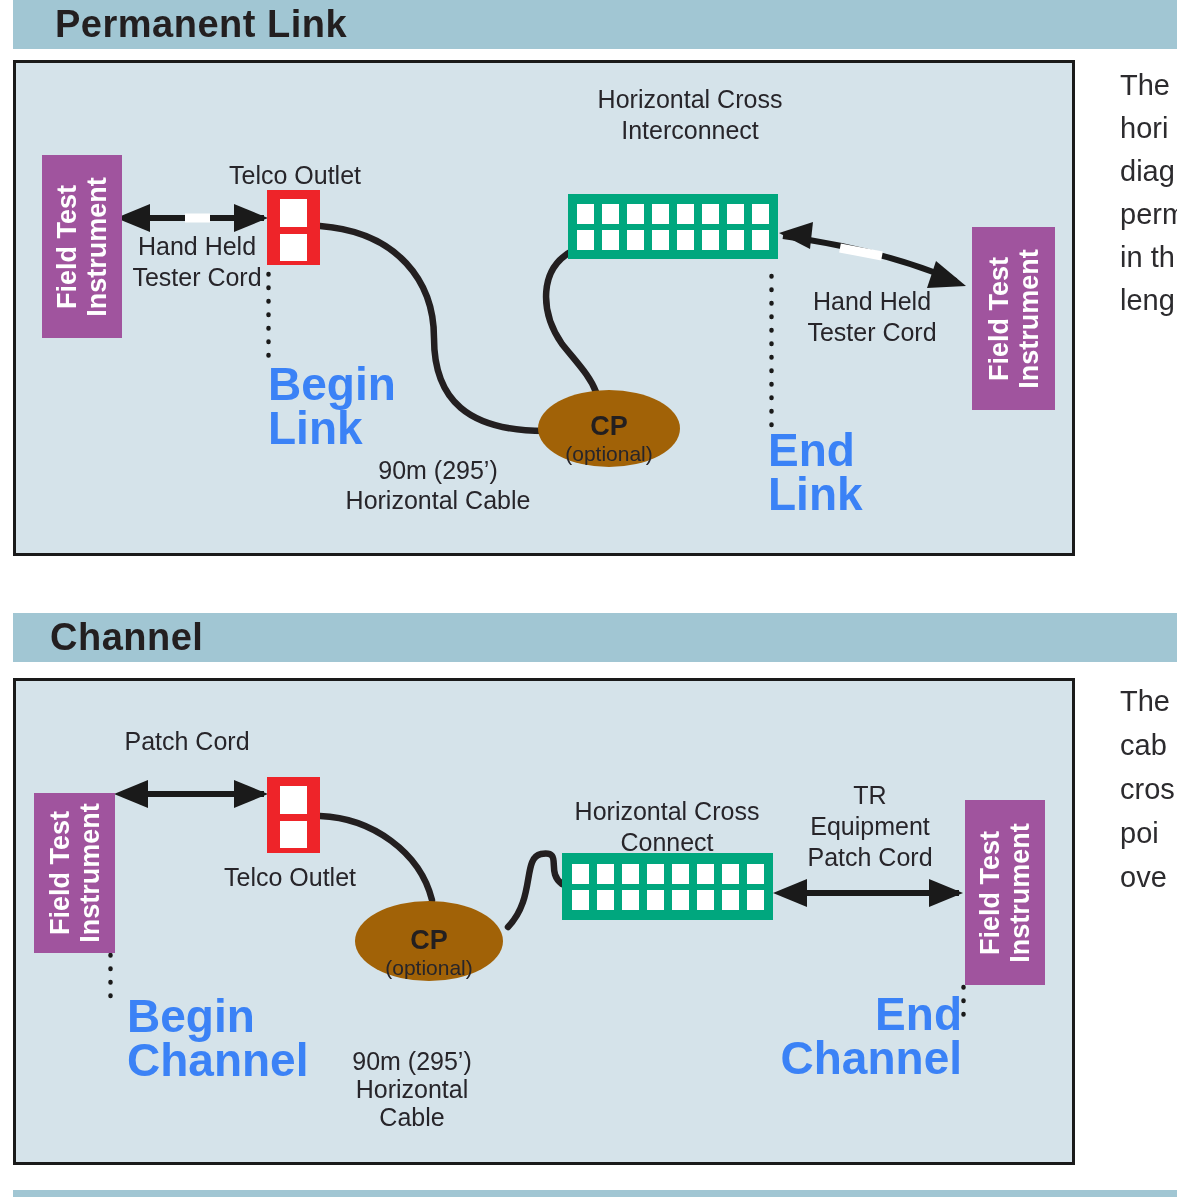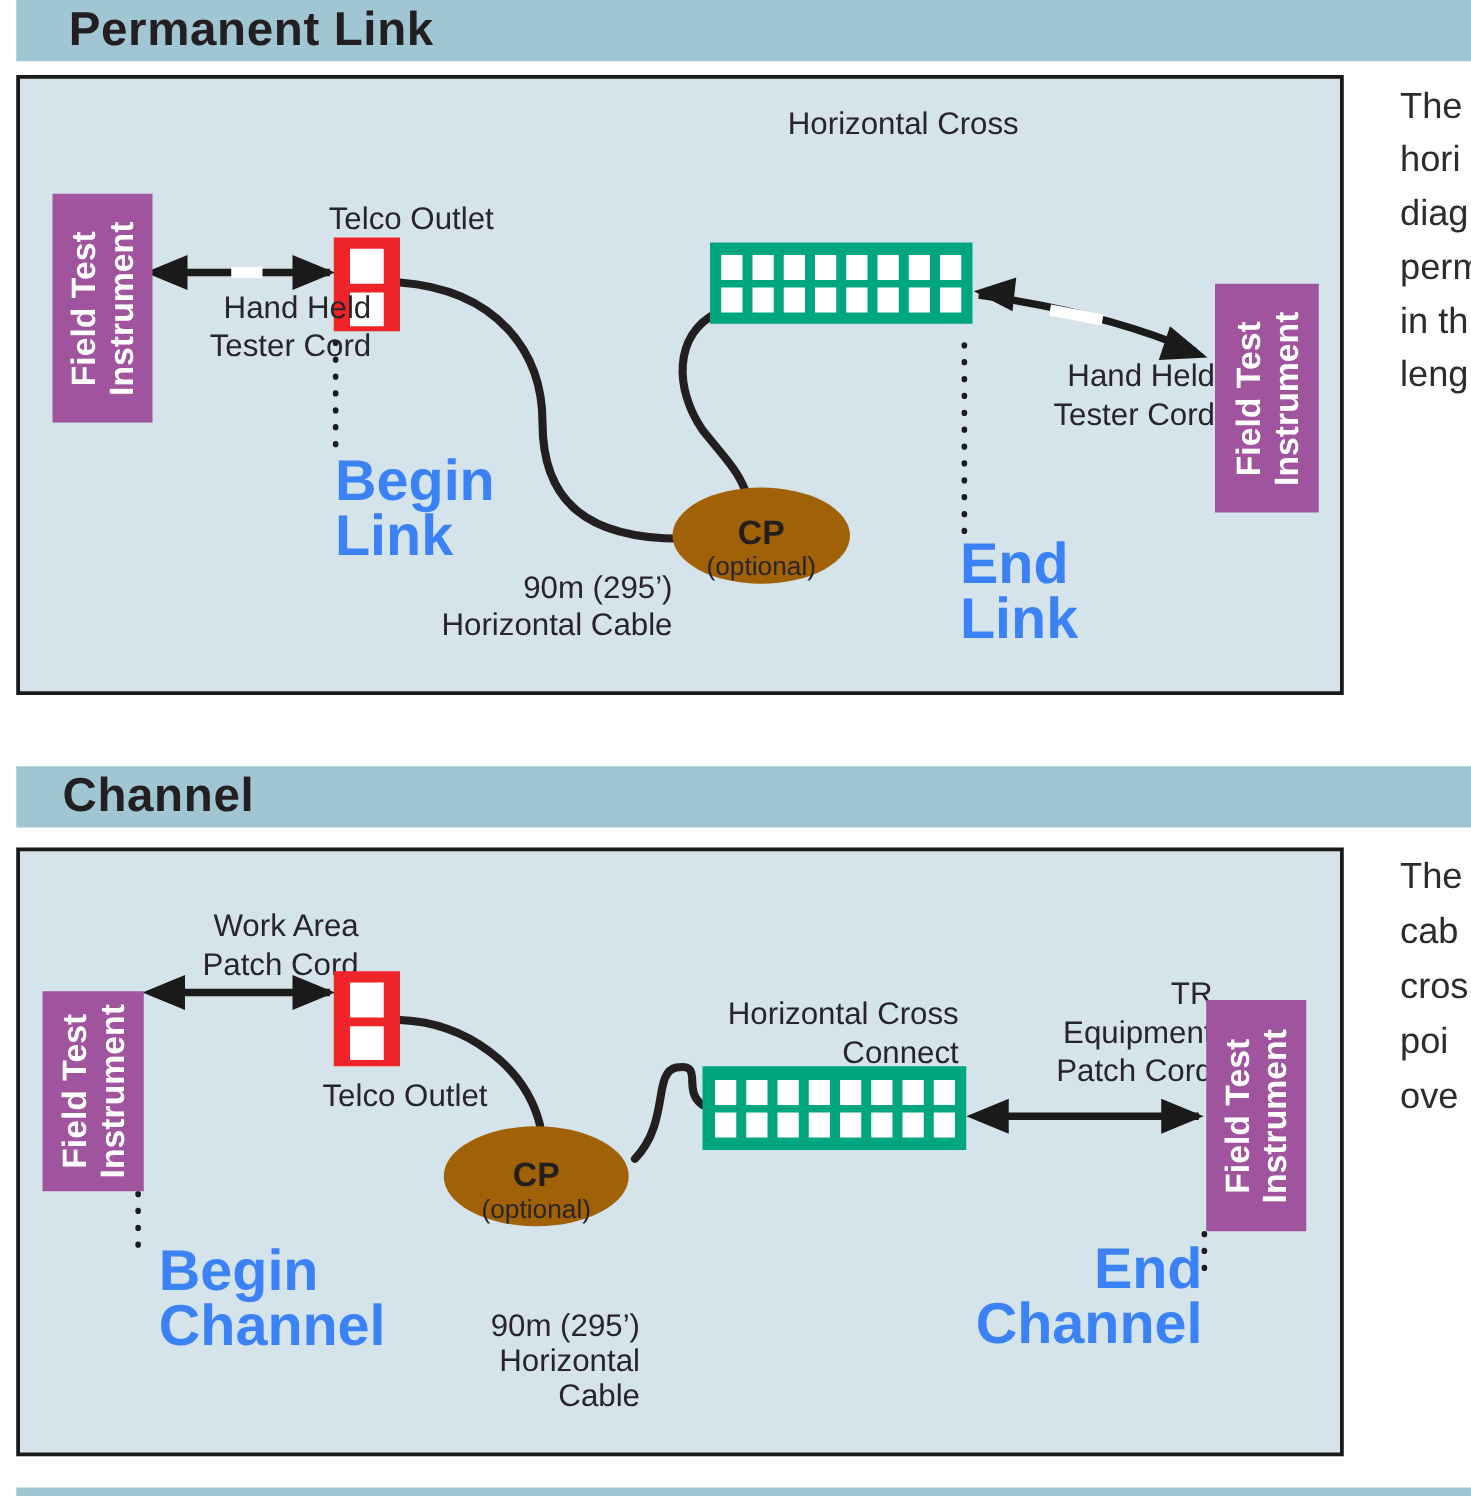--- a/index.html
+++ b/index.html
@@ -14,21 +14,21 @@
          text-align:center;color:#ffffff;font-weight:bold;font-size:27px;line-height:30px;white-space:nowrap;}
   .outlet{position:absolute;background:#EE2429;display:flex;flex-direction:column;align-items:center;}
   .outlet .sq{width:27px;background:#ffffff;}
   .panel{position:absolute;background:#00A77E;display:flex;flex-direction:column;justify-content:center;gap:6px;}
   .prow{display:flex;justify-content:center;gap:8px;}
   .prow .sq{width:17px;height:20px;background:#ffffff;}
   .cp{position:absolute;background:#a16207;border-radius:50%;display:flex;flex-direction:column;
       align-items:center;justify-content:flex-end;text-align:center;}
   .cp .cp-t{font-size:27px;font-weight:bold;color:#231F20;line-height:28px;}
   .cp .cp-s{font-size:21px;color:#27252a;line-height:27px;}
-  .lbl{position:absolute;font-size:25px;line-height:31px;text-align:right;color:#27252a;}
+  .lbl{position:absolute;font-size:25px;line-height:31px;text-align:center;color:#27252a;}
   .biglbl{position:absolute;font-size:46px;font-weight:bold;line-height:44px;color:#3b82f6;}
   .sidetext{position:absolute;left:1120px;width:200px;font-size:29px;line-height:43px;color:#2c2b2e;}
   .sidetext div{white-space:nowrap;}
 </style>
 </head>
 <body>
 
 <div class="page">
 
   <div class="band" style="top:0;">
@@ -75,20 +75,21 @@
     <div>Tester Cord</div>
   </div>
 
   <div class="biglbl" style="left:268px;top:362px;">
     <div>Begin</div>
     <div>Link</div>
   </div>
 
   <div class="lbl" style="left:565px;top:84px;width:250px;">
     <div>Horizontal Cross</div>
+    <div>Interconnect</div>
   </div>
   <div class="panel" style="left:568px;top:194px;width:210px;height:65px;">
     <div class="prow">
       <div class="sq"></div>
         <div class="sq"></div>
         <div class="sq"></div>
         <div class="sq"></div>
       <div class="sq"></div>
         <div class="sq"></div>
         <div class="sq"></div>
@@ -160,21 +161,20 @@
 
     <line x1="781" y1="893" x2="959" y2="893" stroke="#1A1A1A" stroke-width="6"></line>
     <polygon points="773,893 807,879 807,907" fill="#1A1A1A"></polygon>
     <polygon points="963,893 929,879 929,907" fill="#1A1A1A"></polygon>
 
     <line x1="110.5" y1="955" x2="110.5" y2="998" stroke="#1A1A1A" stroke-width="4.5" stroke-linecap="round" stroke-dasharray="0.5 13"></line>
     <line x1="963.5" y1="987" x2="963.5" y2="1016" stroke="#1A1A1A" stroke-width="4.5" stroke-linecap="round" stroke-dasharray="0.5 13"></line>
   </svg>
 
   <div class="lbl" style="left:87px;top:726px;width:200px;">
-    <div>Work Area</div>
     <div>Patch Cord</div>
   </div>
 
   <div class="instrument" style="left:34px;top:793px;width:81px;height:160px;">
     <div class="vtext" style="width:160px;">
       <div>Field Test</div>
       <div>Instrument</div>
     </div>
   </div>
 

